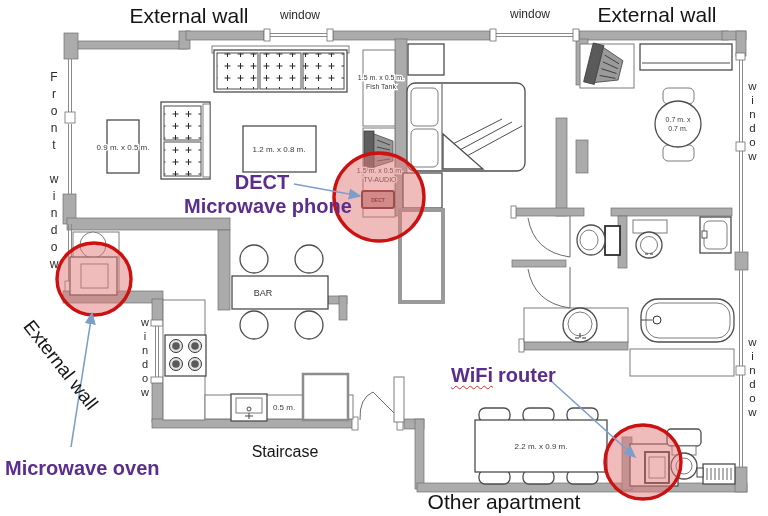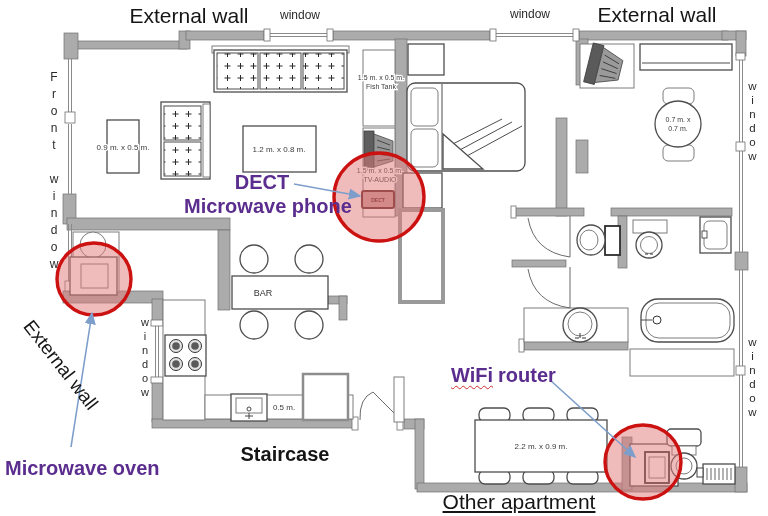--- a/index.html
+++ b/index.html
@@ -1,21 +1,21 @@
 <!DOCTYPE html>
 <html><head>
 <meta charset="utf-8">
 <style>
   html,body{margin:0;padding:0;background:#fff;}
   #stage{position:relative;width:768px;height:516px;background:#fff;overflow:hidden;
          font-family:"Liberation Sans",sans-serif;}
   #plan{position:absolute;left:0;top:0;}
   .lbl{position:absolute;color:#151515;font-family:"Liberation Sans",sans-serif;white-space:nowrap;}
   .big{font-size:21px;}
-  .mid{font-size:20px;font-weight:bold;}
+  .mid{font-size:16px;}
   .sm{font-size:12px;color:#2b2b2b;}
   .purple{color:#5b2d8e;font-weight:bold;font-size:20px;}
   .vtext{writing-mode:vertical-rl;text-orientation:upright;letter-spacing:3px;
          font-size:12px;color:#2b2b2b;line-height:1;}
   .center{text-align:center;}
   .diag{transform:rotate(52deg);transform-origin:0 0;font-size:19px;}
   .wavy{text-decoration:underline wavy #d03030;text-decoration-thickness:1px;text-underline-offset:3px;}
   .rsuffix{margin-left:5px;}
   
   .w{fill:#ababab;stroke:#6f6f6f;stroke-width:.7;}
@@ -343,14 +343,14 @@
     <div>DECT</div>
     <div>Microwave phone</div>
   </div>
   <div class="lbl purple" style="left:5px;top:457px;">Microwave oven</div>
   <div class="lbl purple" style="left:451px;top:364px;">
     <span class="wavy">WiFi</span><span class="rsuffix">router</span>
   </div>
 
   <div class="lbl diag" style="left:36px;top:316px;">External wall</div>
   <div class="lbl mid center" style="left:233px;top:443px;width:104px;">Staircase</div>
-  <div class="lbl big center" style="left:428px;top:490px;width:182px;text-decoration:underline;">Other apartment</div>
+  <div class="lbl big center" style="left:413px;top:490px;width:182px;">Other apartment</div>
 </div>
 
 </body></html>

